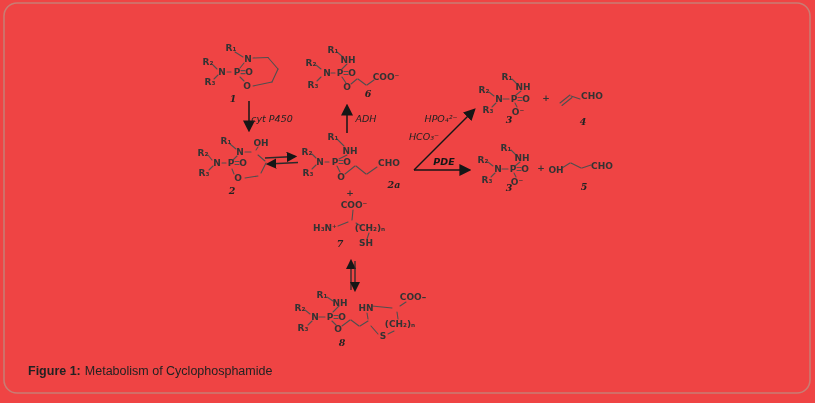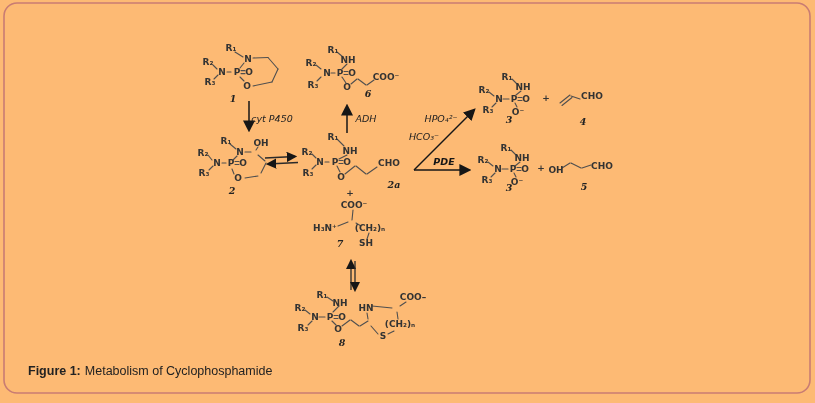--- a/index.html
+++ b/index.html
@@ -1,16 +1,16 @@
 <!DOCTYPE html>
 <html><head>
 <meta charset="utf-8">
 <style>
   html,body{margin:0;padding:0;background:#ffffff;}
-  .stage{position:relative;width:815px;height:403px;background:#fdba74;overflow:hidden;
+  .stage{position:relative;width:815px;height:403px;background:#ef4444;overflow:hidden;
          font-family:"DejaVu Sans",sans-serif;}
   svg{display:block}
   .border-rect{fill:none;stroke:#c97c73;stroke-width:1.6px;}
   .bond{stroke:#4f4f4f;stroke-width:1.1px;stroke-linecap:round;fill:none;}
   .arrow{stroke:#161616;stroke-width:1.5px;fill:none;}
   .eq{stroke:#2a2a2a;stroke-width:1.3px;fill:none;}
   .at{font:700 9px "DejaVu Sans",sans-serif;fill:#333;text-anchor:middle;}
   .num{font:italic 700 9.5px "DejaVu Serif",serif;fill:#222;text-anchor:middle;}
   .rx{font:italic 400 9.5px "DejaVu Sans",sans-serif;fill:#222;text-anchor:middle;}
   .rxb{font:italic 700 9.5px "DejaVu Sans",sans-serif;fill:#161616;text-anchor:middle;}

